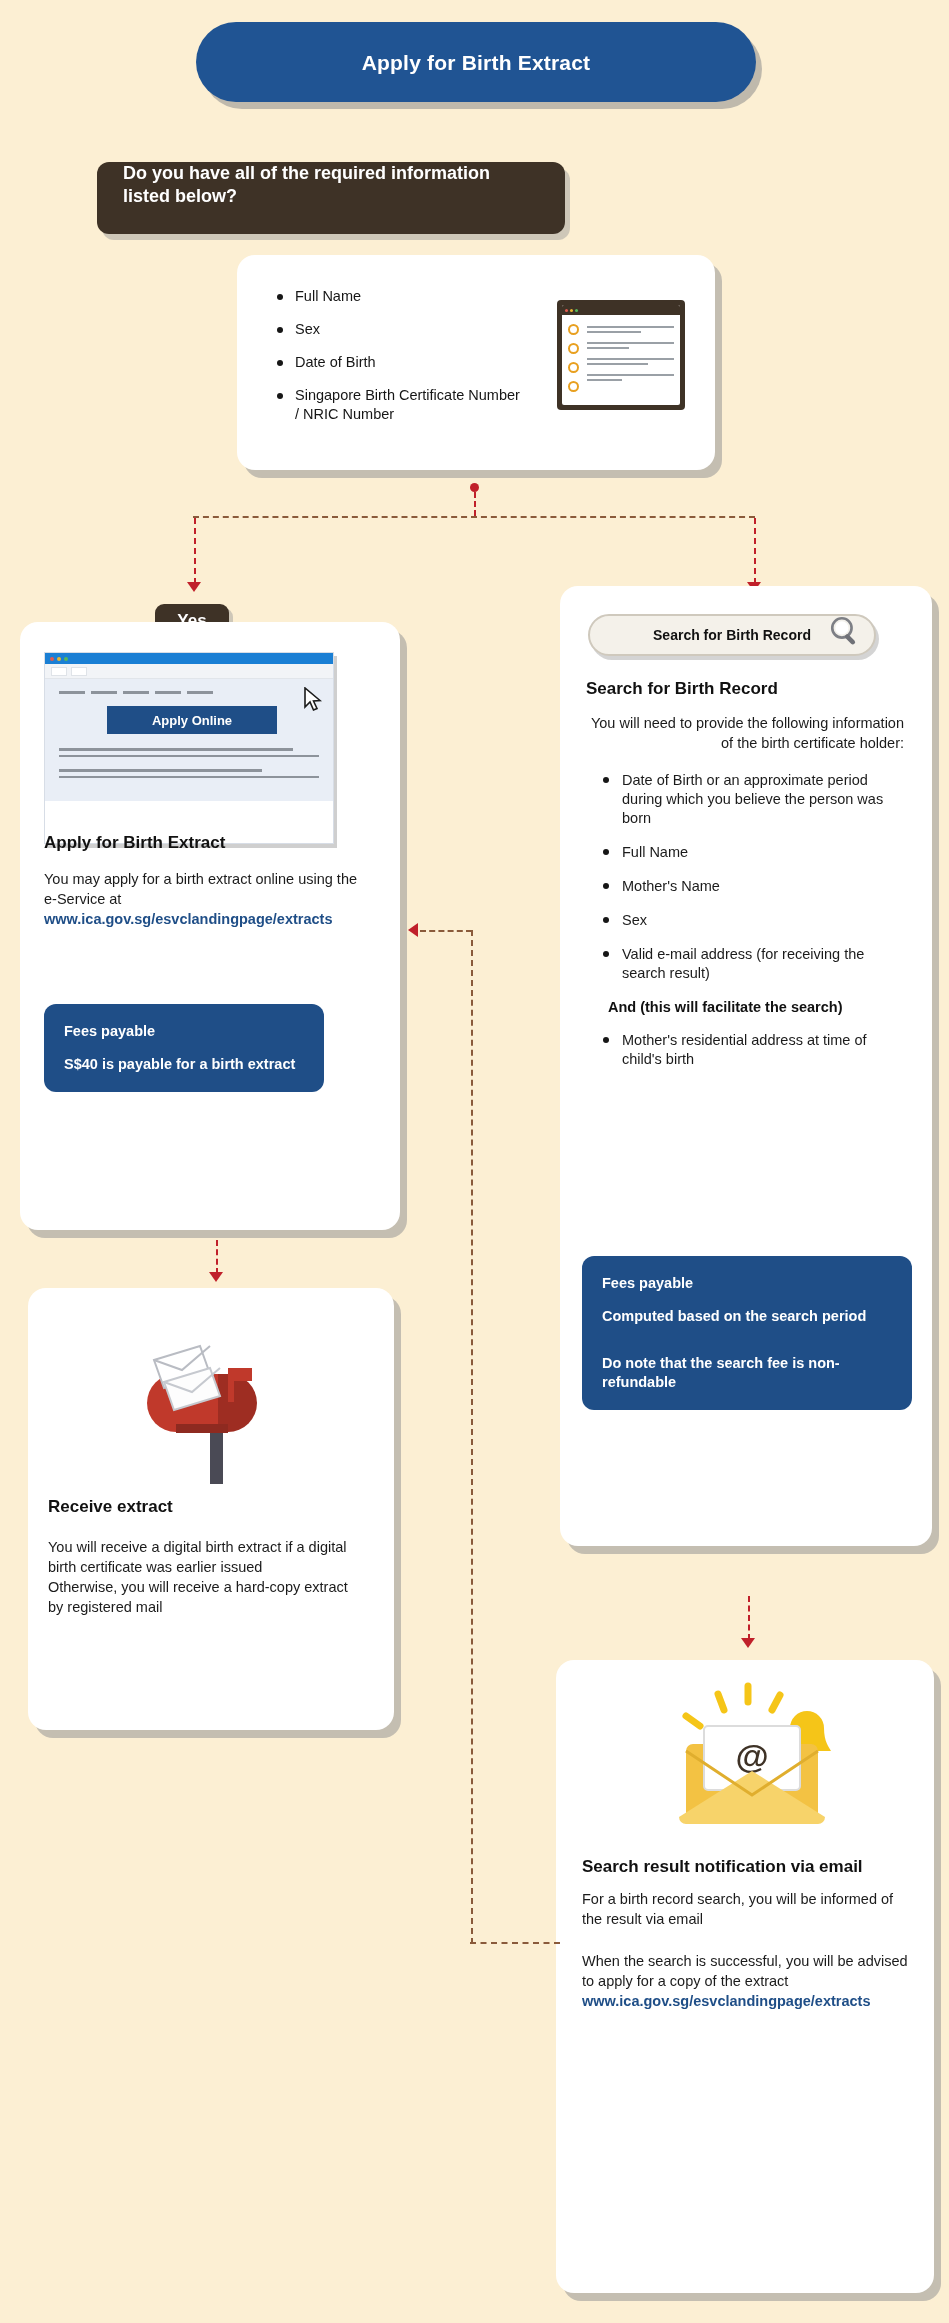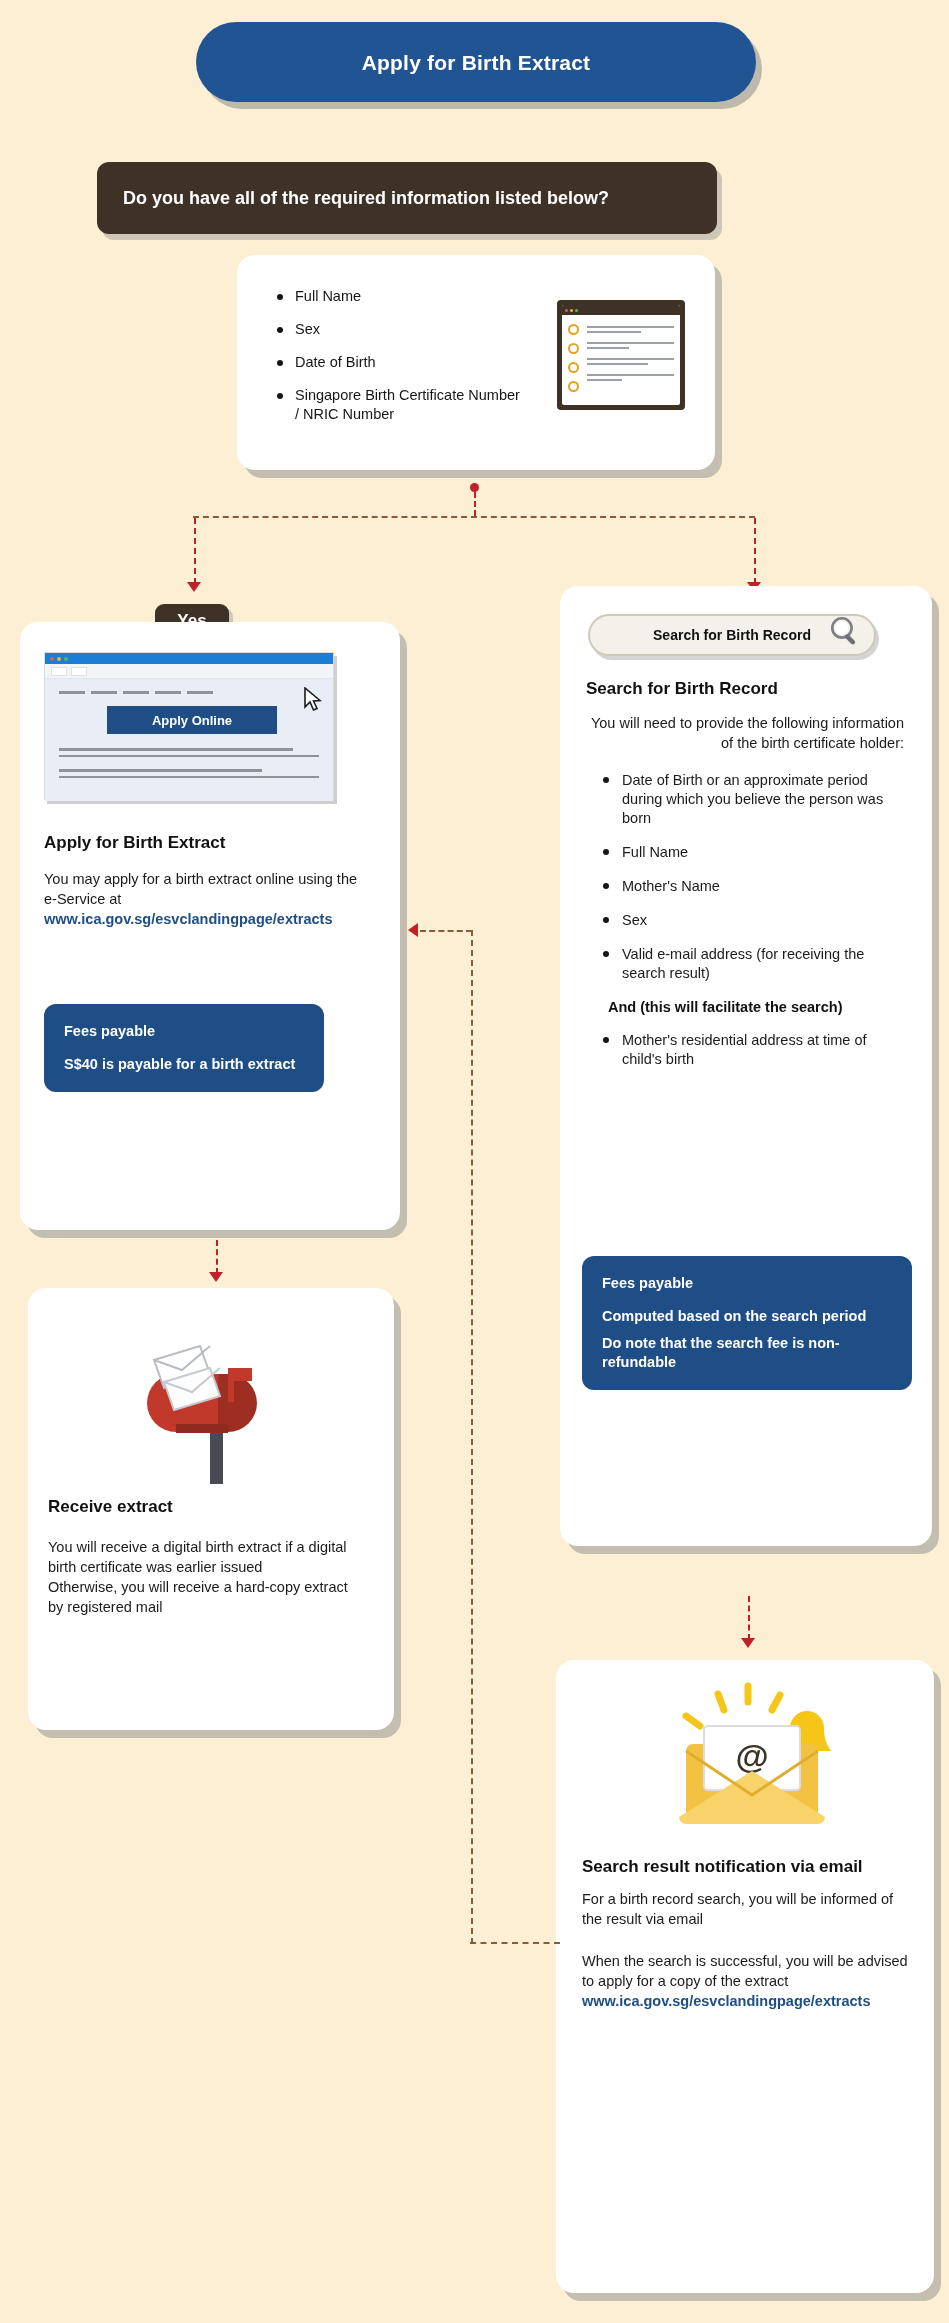--- a/index.html
+++ b/index.html
@@ -34,25 +34,25 @@
     line-height: 27px;
     letter-spacing: .2px;
     padding: 0 24px;
   }
   .title-pill .l2 { display:block; }
 
   
   .question-bar {
     position: absolute;
     left: 97px; top: 162px;
-    width: 620px; height: 72px;
+    width: 468px; height: 72px;
     background: #3e3226;
     border-radius: 12px;
     box-shadow: 5px 6px 0 rgba(150,150,150,0.45);
-    display: flex; align-items: center;
+    display: flex; align-items: flex-start;
     padding: 0 26px;
     color: #ffffff;
     font-weight: bold;
     font-size: 18px;
     line-height: 23px;
   }
 
   
   .card {
     position: absolute;
@@ -163,26 +163,26 @@
 
   
   .fee-box {
     background: #1f4e87;
     border-radius: 12px;
     color: #ffffff;
     padding: 18px 20px;
   }
   .fee-box .fh { font-weight: bold; font-size: 14.5px; line-height: 19px; margin-bottom: 14px; }
   .fee-box .fp { font-weight: bold; font-size: 14.5px; line-height: 19px; }
-  .fee-box .fp + .fp { margin-top: 8px; }
+  .fee-box .fp + .fp { margin-top: 28px; }
 
   
   #browser {
     position: absolute; left: 24px; top: 30px;
-    width: 290px; height: 148px;
+    width: 290px; height: 192px;
     background: #ffffff;
     border: 1px solid #d7dde6;
     box-shadow: 3px 4px 0 rgba(160,160,160,0.5);
     text-align: center;
   }
   #browser .bbar { height: 11px; background: #1a7fd4; display:flex; align-items:center; gap:3px; padding-left:5px; }
   #browser .bbar i { width: 4px; height: 4px; border-radius: 50%; display: block; }
   #browser .tabrow { height: 15px; background: #f2f4f7; display: flex; align-items: center; gap: 4px; padding-left: 6px; border-bottom: 1px solid #e1e5ea; }
   #browser .tabrow u { width: 16px; height: 9px; background: #ffffff; border: 1px solid #dfe3e8; display: block; }
   #browser .page { background: #e9eef6; height: 122px; padding: 12px 14px; position: relative; }

